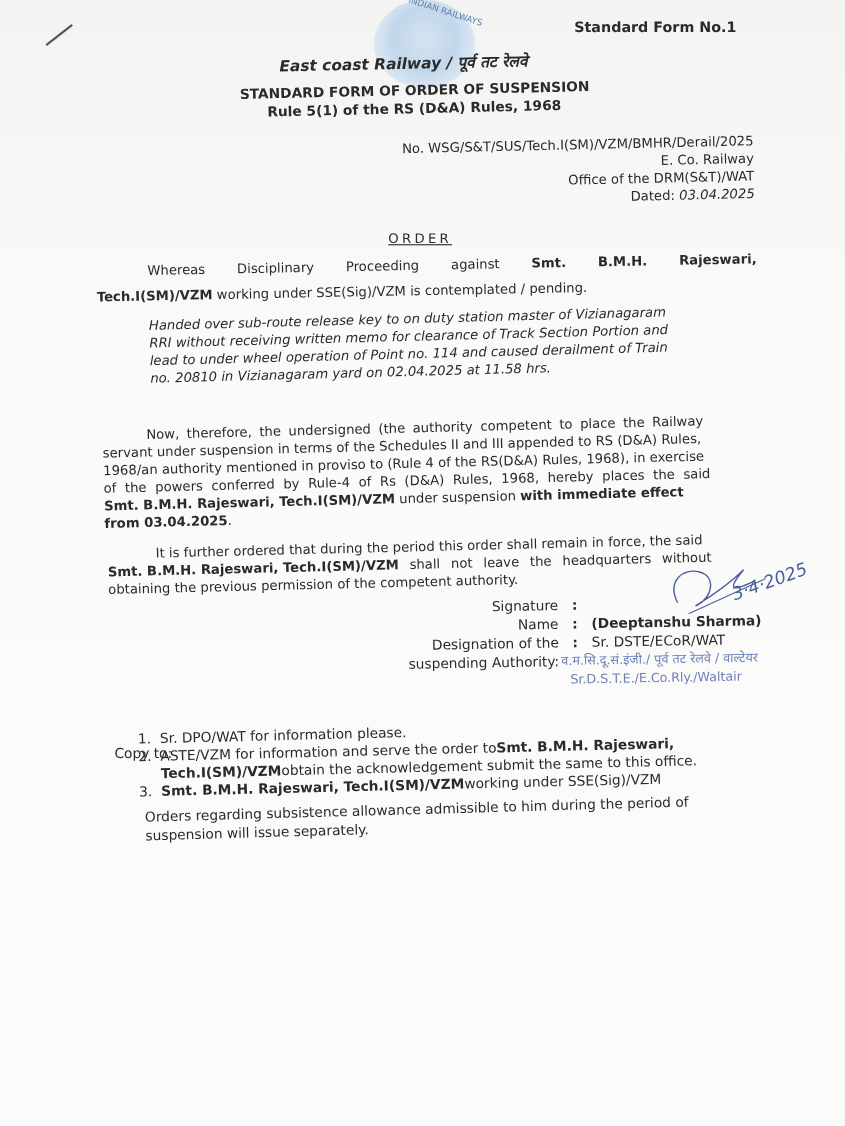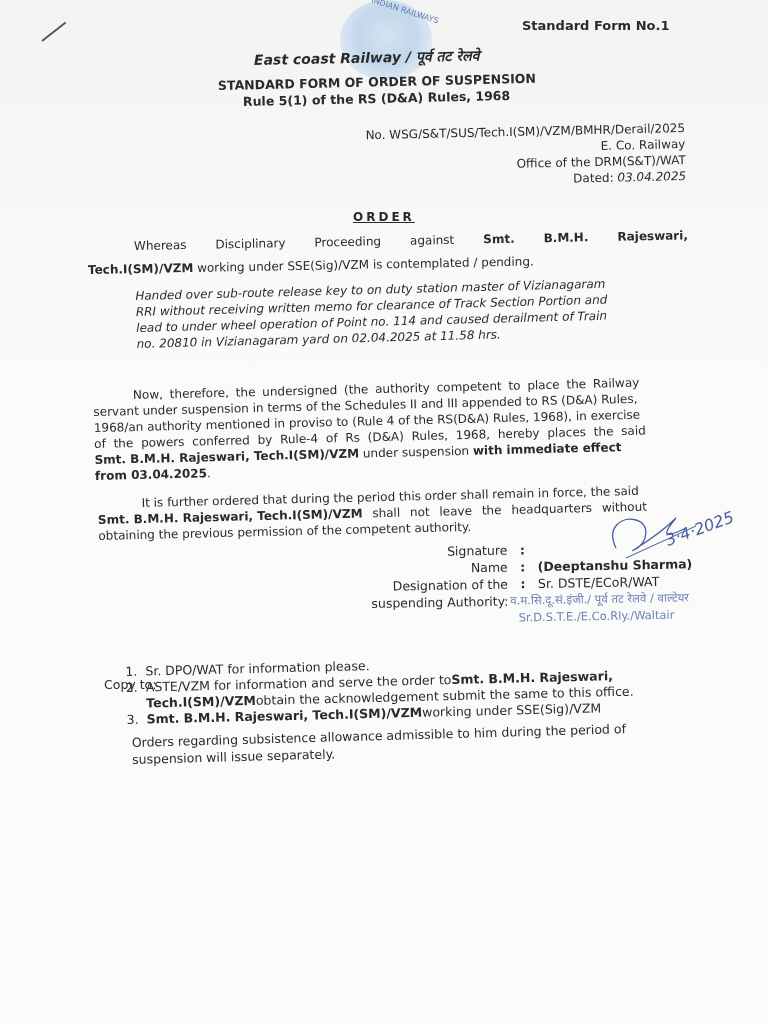--- a/index.html
+++ b/index.html
@@ -19,21 +19,21 @@
     background:radial-gradient(circle at 50% 45%, #cfe0f1 0%, #b9d2ea 45%, #d6e4f2 70%, rgba(230,238,246,0) 100%);
     opacity:0.85;
   }
   .emblem-text { position:absolute; left:370px; top:6px; font-size:8px; color:#5a7fae; transform:rotate(18deg); }
   .std-form { left:522px; top:18px; font-size:13px; font-weight:bold; }
   .railway { left:254px; top:50px; font-size:14px; font-weight:bold; font-style:italic; transform:rotate(-1.2deg); transform-origin:left; }
   .title1 { left:218px; top:78px; font-size:12.5px; font-weight:bold; transform:rotate(-1.3deg); transform-origin:left; }
   .title2 { left:243px; top:94px; font-size:12.5px; font-weight:bold; transform:rotate(-1.3deg); transform-origin:left; }
   .ref-block { position:absolute; right:82px; top:120px; text-align:right; font-size:12px; line-height:16px; transform:rotate(-1.3deg); transform-origin:right; }
   .ref-block .date-val { font-style:italic; }
-  .order-heading { left:353px; top:210px; font-size:12px; font-weight:bold; letter-spacing:3px; text-decoration:underline; }
+  .order-heading { left:353px; top:210px; font-size:12px; font-weight:normal; letter-spacing:3px; text-decoration:underline; }
   .para { position:absolute; font-size:12px; line-height:16px; white-space:nowrap; transform-origin:left; }
   .b { font-weight:bold; }
   .i { font-style:italic; }
   .justify-line { display:flex; justify-content:space-between; }
   .sig-scrawl { position:absolute; left:596px; top:498px; width:140px; height:70px; }
   .sig-table { position:absolute; left:370px; top:544px; font-size:12.5px; line-height:17px; transform:rotate(-1deg); transform-origin:left; }
   .sig-row { display:flex; }
   .sig-label { width:138px; text-align:right; }
   .sig-colon { width:30px; text-align:center; }
   .stamp { color:#6d7fb8; font-size:11.5px; }

